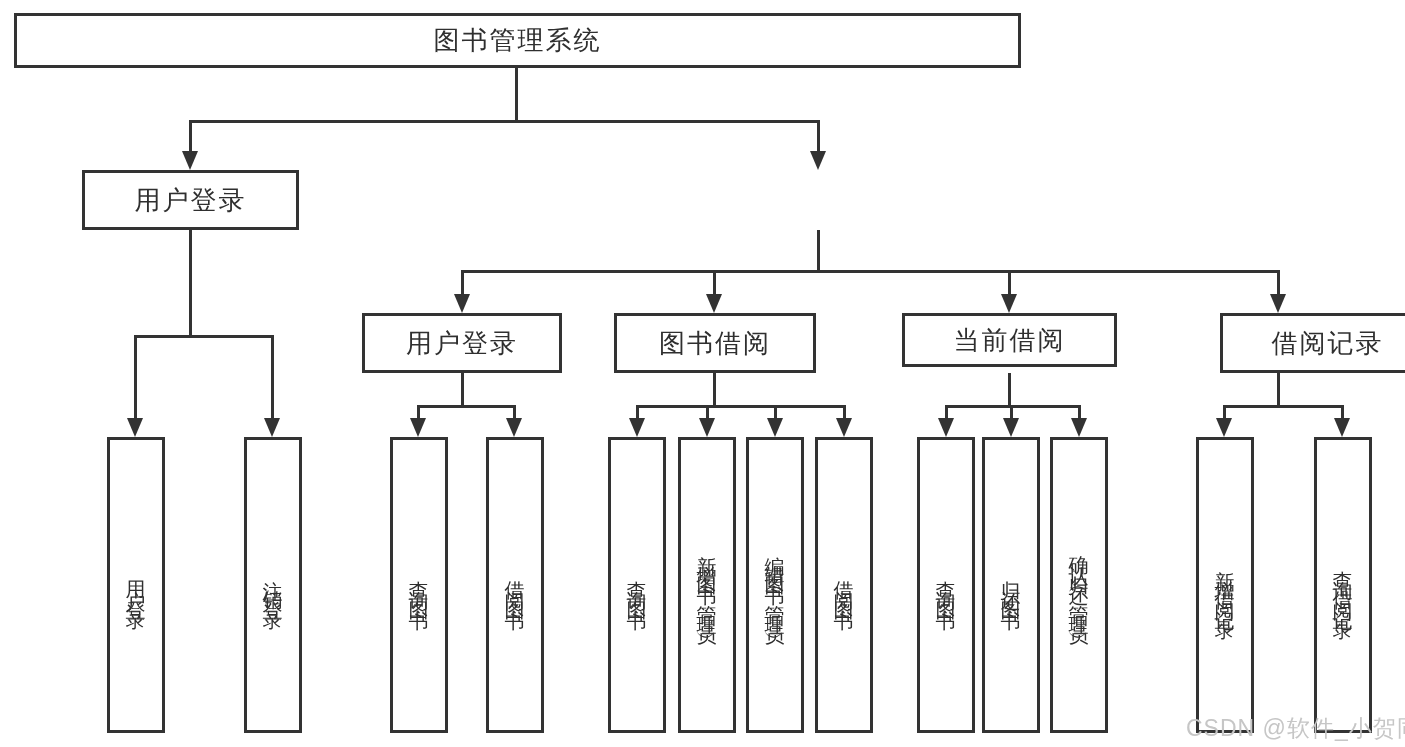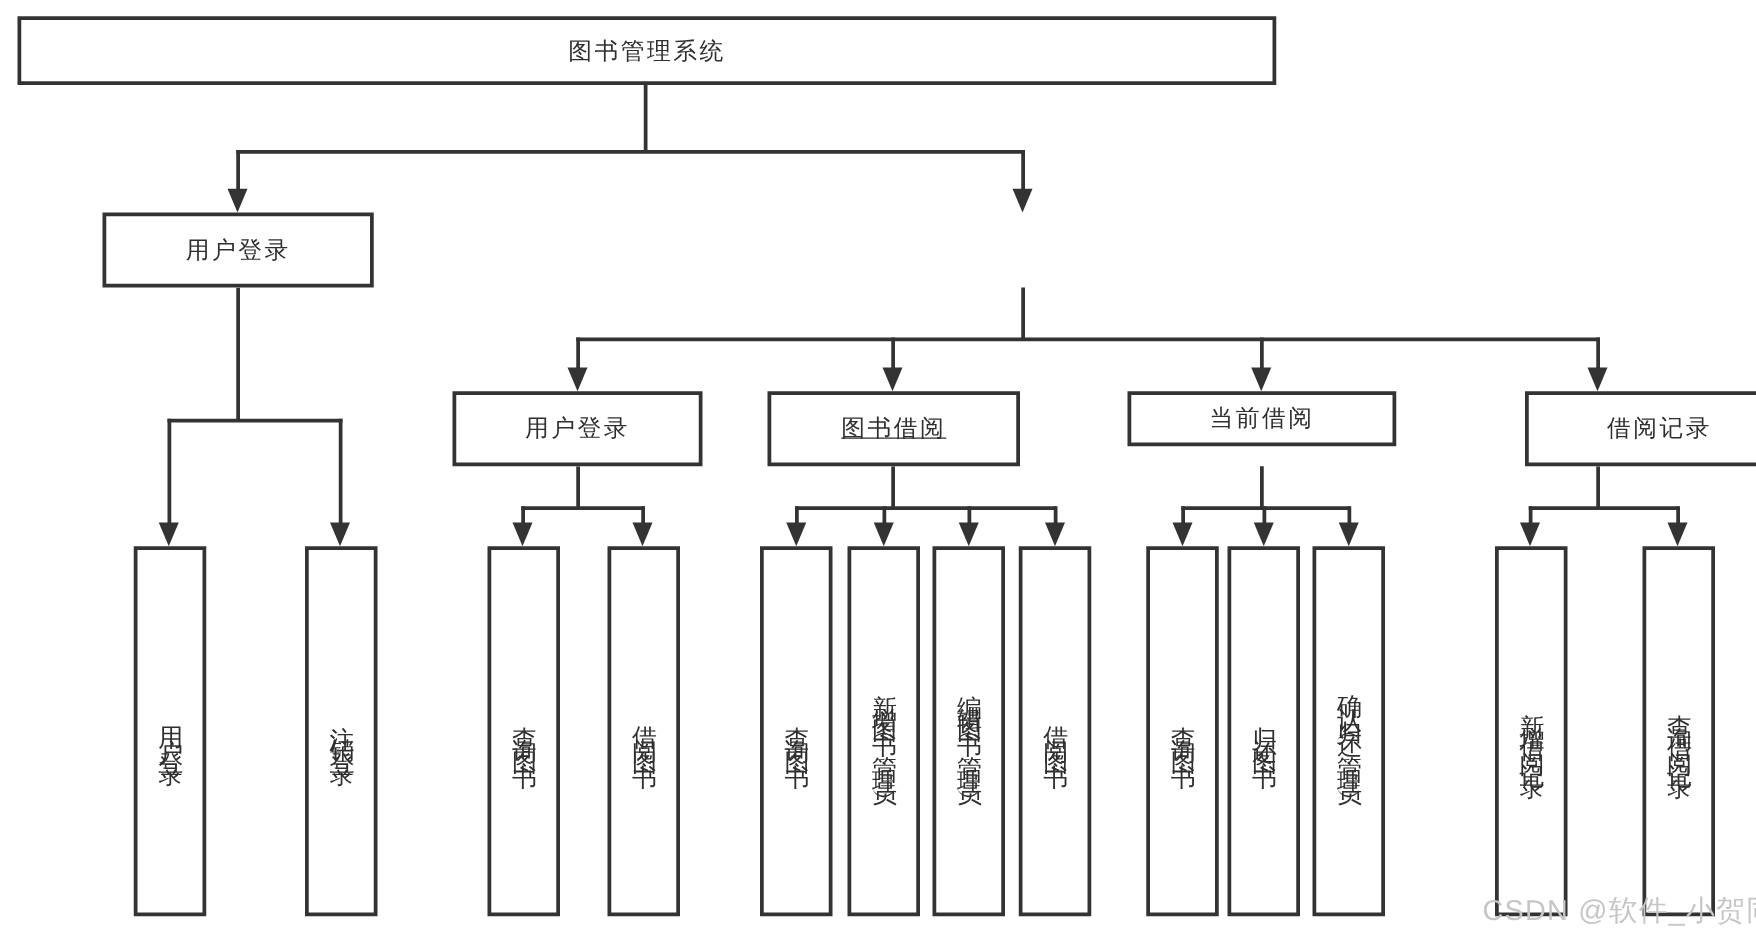--- a/index.html
+++ b/index.html
@@ -19,21 +19,21 @@
     overflow:hidden;
   }
   
   .hnode{
     position:absolute;
     border:3px solid var(--line);
     background:#fff;
     display:flex;
     align-items:center;
     justify-content:center;
-    font-size:19px;
+    font-size:26px;
     letter-spacing:2px;
     color:var(--text);
     z-index:2;
   }
   .vnode{
     position:absolute;
     border:3px solid var(--line);
     background:#fff;
     display:flex;
     align-items:center;
@@ -58,22 +58,22 @@
     border-left:8px solid transparent;
     border-right:8px solid transparent;
     border-top:19px solid var(--line);
     z-index:1;
   }
   
   .pos-root{left:14px;top:13px;width:1007px;height:55px;}
   .pos-user-login{left:82px;top:170px;width:217px;height:60px;}
   .pos-book-mgmt{left:710px;top:170px;width:217px;height:60px;}
   .pos-new-books{left:362px;top:313px;width:200px;height:60px;}
-  .pos-book-borrow{left:614px;top:313px;width:202px;height:60px;text-decoration:underline;}
-  .pos-current-borrow{left:902px;top:313px;width:215px;height:44px;}
+  .pos-book-borrow{left:614px;top:313px;width:202px;height:60px;}
+  .pos-current-borrow{left:902px;top:313px;width:215px;height:54px;}
   .pos-borrow-records{left:1172px;top:313px;width:215px;height:60px;margin-left:48px;}
   .leaf{top:437px;height:296px;width:58px;}
   .pos-ul-1{left:107px;}
   .pos-ul-2{left:244px;}
   .pos-nb-1{left:390px;}
   .pos-nb-2{left:486px;}
   .pos-bb-1{left:608px;}
   .pos-bb-2{left:678px;}
   .pos-bb-3{left:746px;}
   .pos-bb-4{left:815px;}

